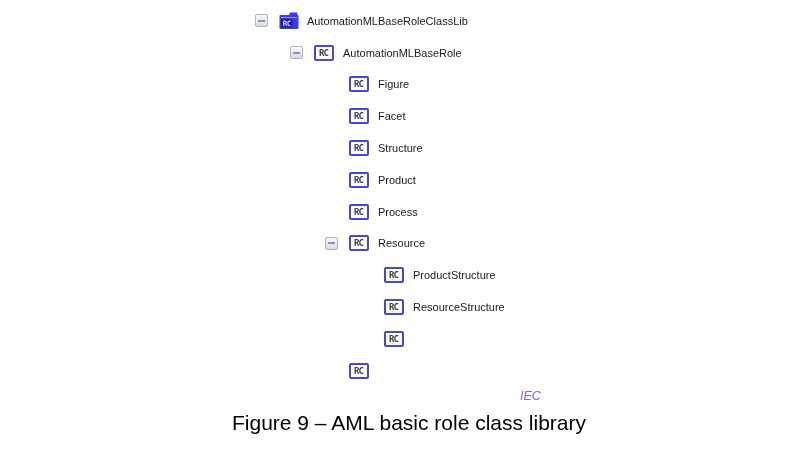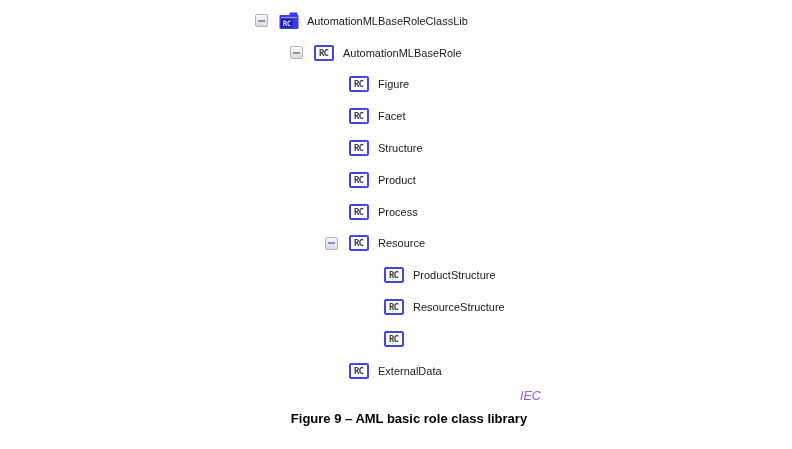--- a/index.html
+++ b/index.html
@@ -84,22 +84,22 @@
     color: #8b5cf6;
   }
 
   .figure-caption {
     position: absolute;
     top: 411px; left: 0;
     width: 792px;
     box-sizing: border-box;
     padding-left: 26px;
     text-align: center;
-    font-size: 13px;
-    font-weight: bold;
+    font-size: 21px;
+    font-weight: normal;
     color: #000000;
   }
 </style>
 </head>
 <body>
 
 <div class="stage">
   <div class="tree">
       <div class="tree-row" style="padding-left: 255px;">
     <span class="expander-slot">
@@ -217,20 +217,19 @@
     <span class="rc-icon">RC</span>
   </div>
       <div class="tree-row" style="padding-left: 325px;">
     <span class="expander-slot">
       <span class="expander" style="visibility: hidden;">
         <span class="minus-glyph"></span>
       </span>
     </span>
 
     <span class="rc-icon">RC</span>
-    <span class="tree-label">ExternalData</span>
   </div>
     </div>
 
   <div class="iec-label">IEC</div>
 
   <div class="figure-caption">Figure 9 – AML basic role class library</div>
 </div>
 
 </body></html>

